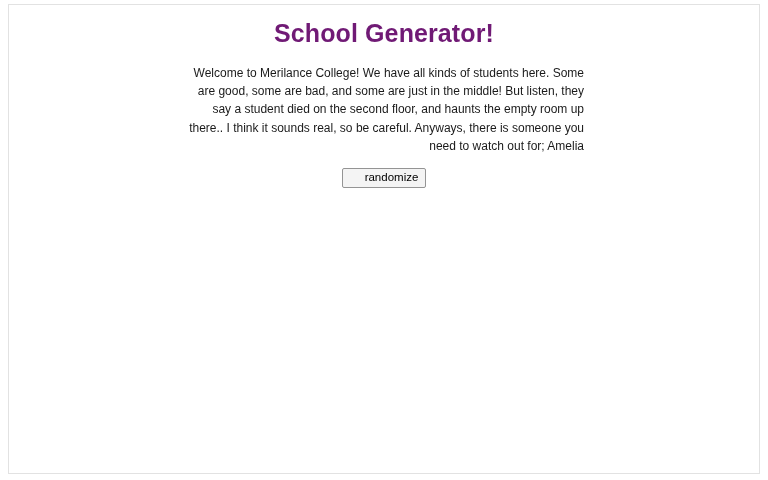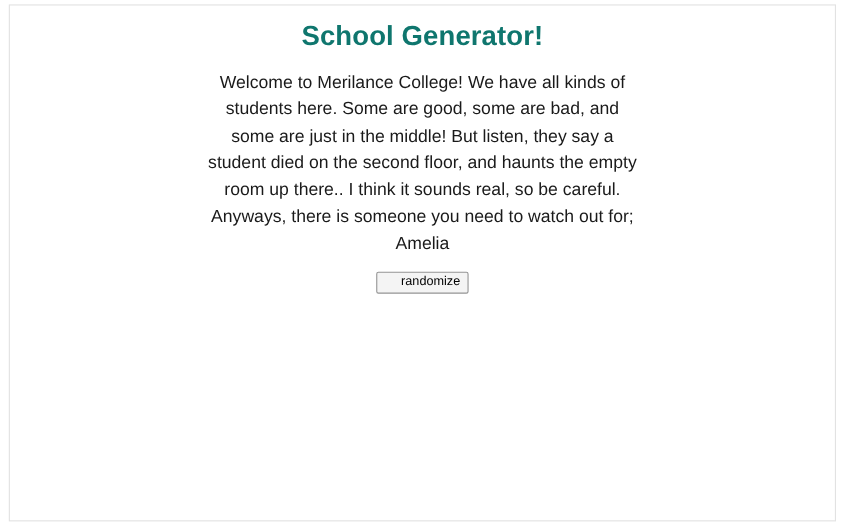--- a/index.html
+++ b/index.html
@@ -25,31 +25,31 @@
     overflow: hidden;
   }
   #content {
     padding-top: 14px;
     text-align: center;
   }
   h1#page-title {
     font-family: "Liberation Sans", sans-serif;
     font-size: 25px;
     font-weight: bold;
-    color: #0f766e;
+    color: #701a75;
     margin: 0 0 16px 0;
     letter-spacing: 0.1px;
   }
   #intro-paragraph {
     width: 400px;
     margin: 0 auto;
-    font-size: 16px;
+    font-size: 12px;
     line-height: 1.52;
     color: #1a1a1a;
-    text-align: center;
+    text-align: right;
   }
   #randomize-row {
     margin-top: 12px;
   }
   button#randomize-button {
     font-family: "Liberation Sans", sans-serif;
     font-size: 11.5px;
     color: #000000;
     background: #f4f4f4;
     border: 1px solid #949494;

